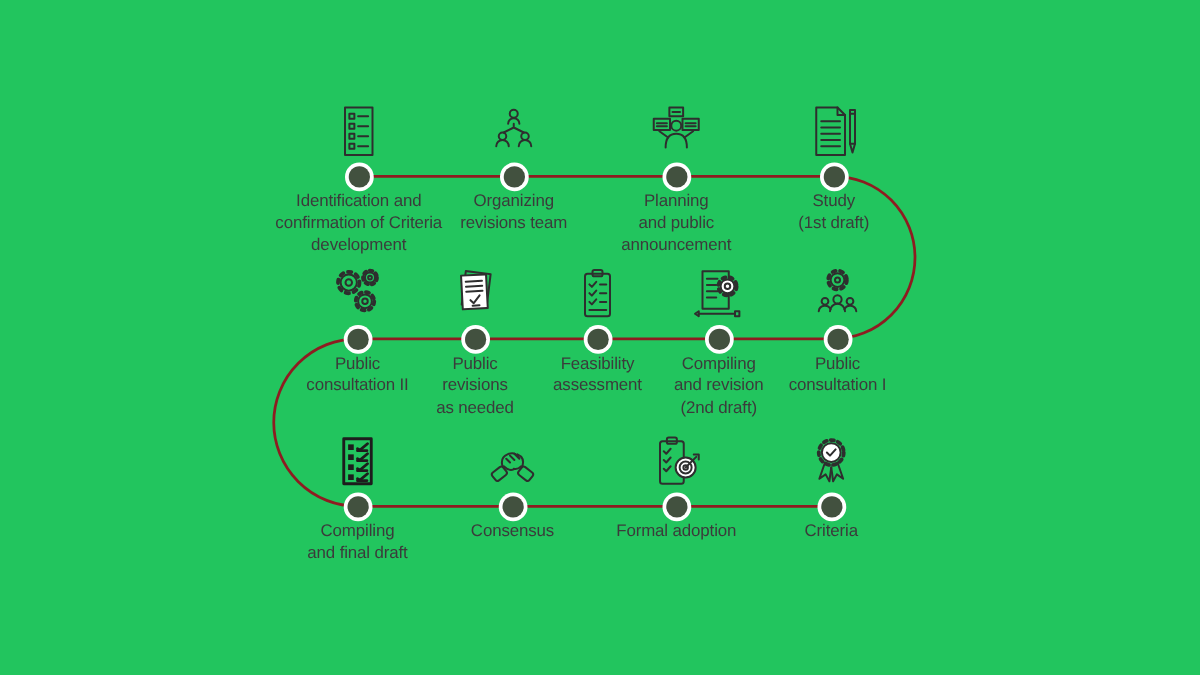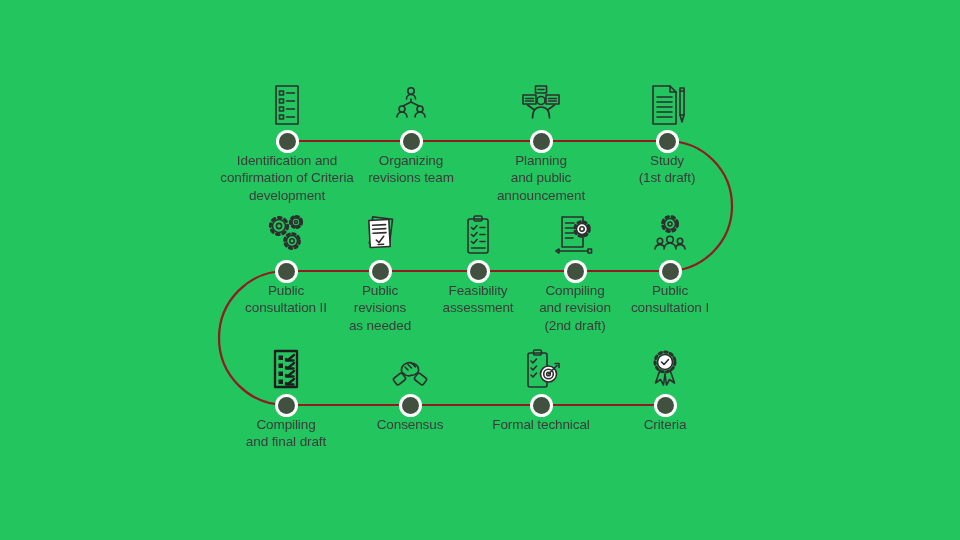--- a/index.html
+++ b/index.html
@@ -281,21 +281,21 @@
             <path d="M12 21 l2 2 l3.5 -4"></path>
             <path d="M12 28 l2 2 l3.5 -4"></path>
         <circle cx="29.5" cy="27" r="8" fill="#fff"></circle>
             <circle cx="29.5" cy="27" r="4.8"></circle>
             <circle cx="29.5" cy="27" r="1.8"></circle>
         <path d="M29.5 27 L38 18.5 M36 16.5 l4 0 l0 4"></path>
       </g>
         </svg>
     </div>
     <div class="dot"></div>
-    <div class="label">Formal technical</div>
+    <div class="label">Formal adoption</div>
   </div>
 
   <div class="step" style="left:665px;top:405px">
     <div class="icon">
       <svg viewBox="0 0 44 44">
           <g class="ic">
         <path d="M17 23 L12.5 36 L17.5 32.5 L20.5 38 L22 27"></path>
         <path d="M27 23 L31.5 36 L26.5 32.5 L23.5 38 L22 27"></path>
         <circle class="teeth" cx="22" cy="15" r="10" stroke-dasharray="2.6 3.2" stroke-width="2.6"></circle>
         <circle cx="22" cy="15" r="7.5" fill="#fff"></circle>

